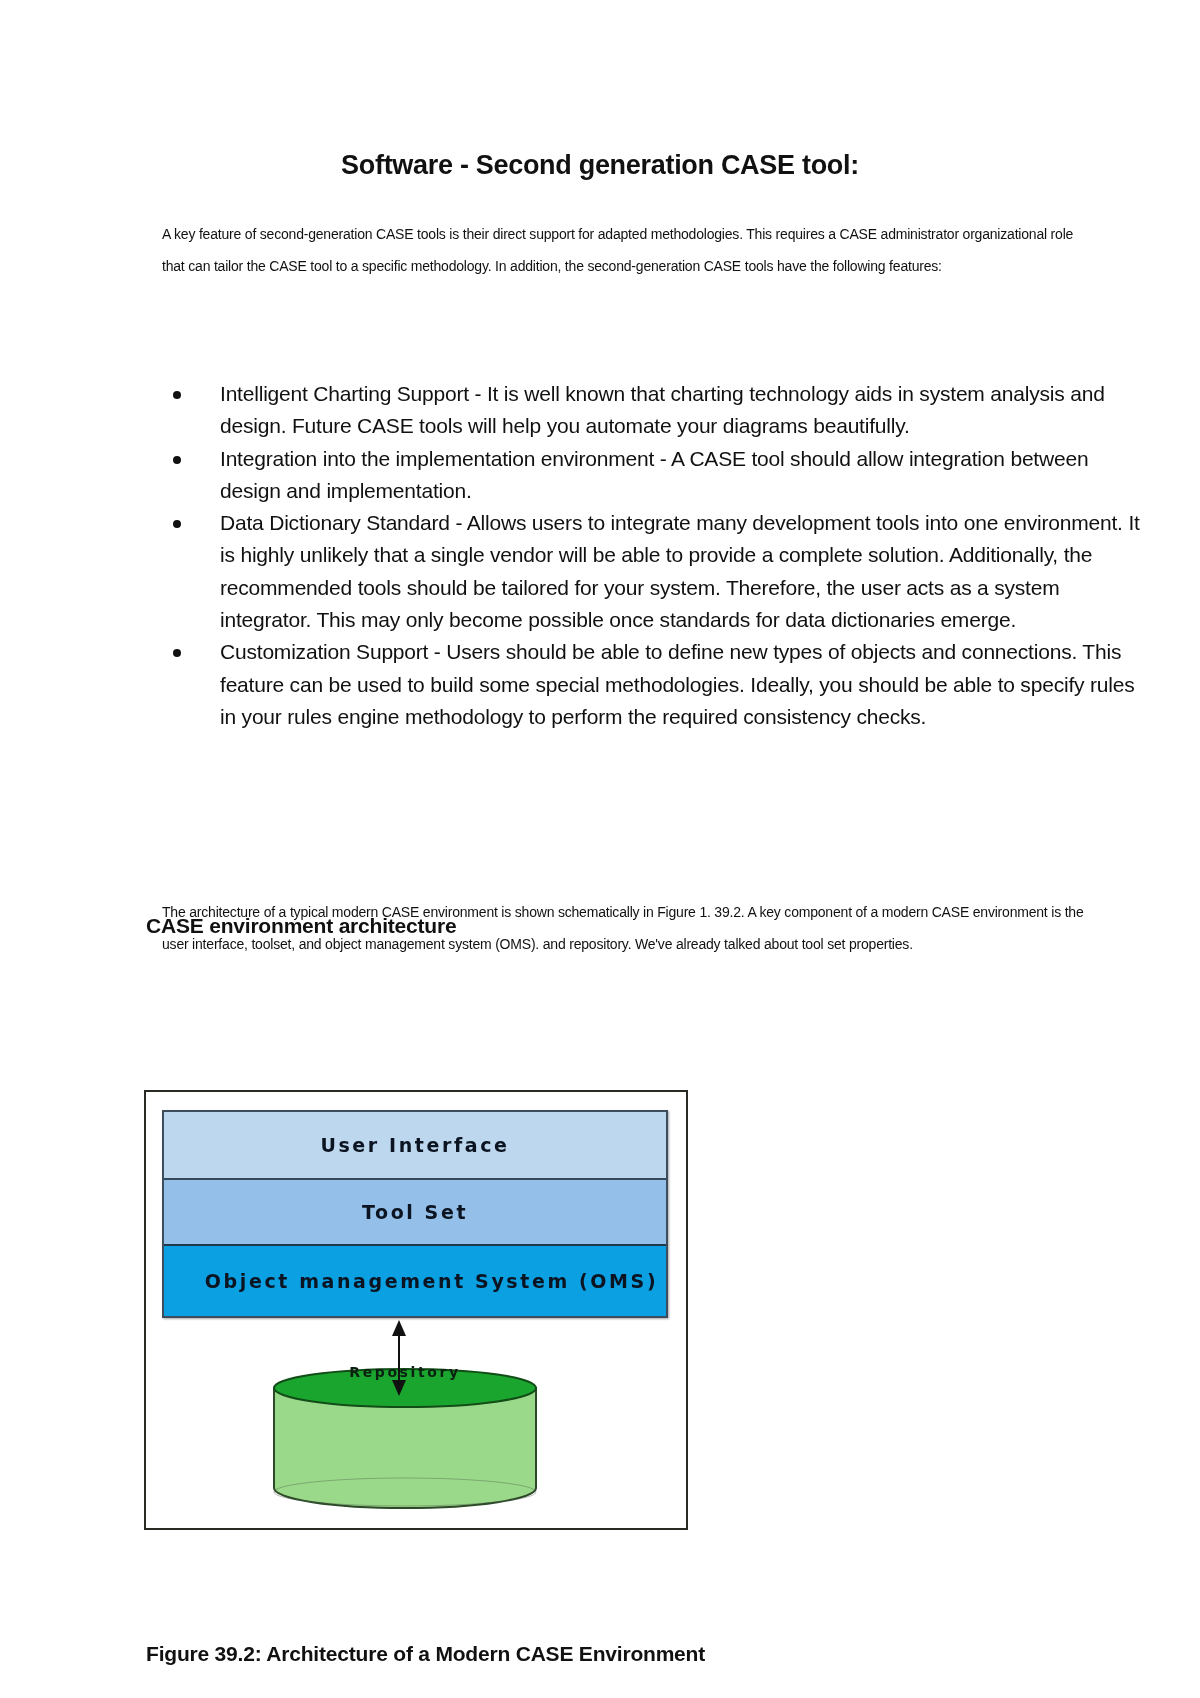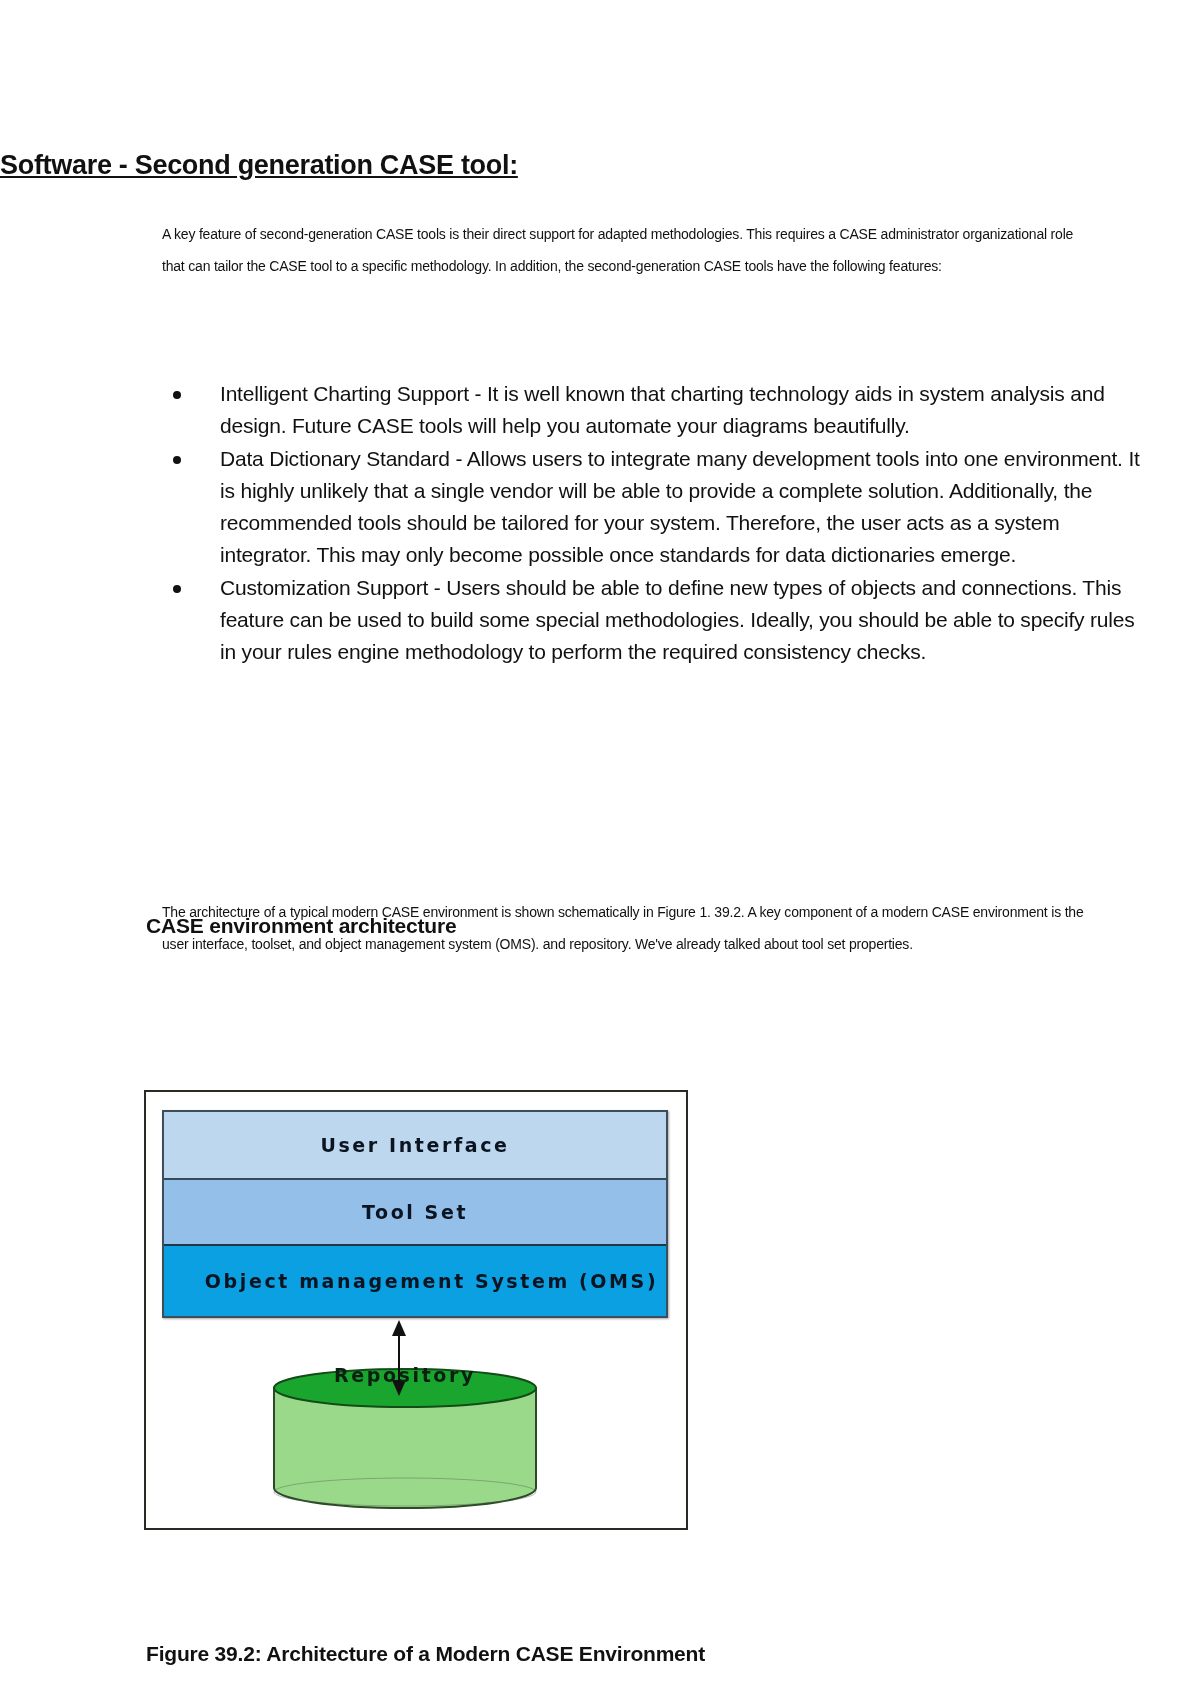--- a/index.html
+++ b/index.html
@@ -2,22 +2,22 @@
 <html><head>
   <meta charset="utf-8">
   <style>
     html, body { margin: 0; padding: 0; background: #ffffff; }
     body {
       width: 1200px; height: 1698px; position: relative; overflow: hidden;
       font-family: "Liberation Sans", "DejaVu Sans", sans-serif;
       color: #111111;
     }
     .page-title {
-      position: absolute; top: 150px; left: 0; width: 1200px; 
-      font-size: 27px; font-weight: bold; text-decoration: underline;
+      position: absolute; top: 150px; left: 0; width: 1200px; text-align: center;
+      font-size: 27px; font-weight: bold; 
       letter-spacing: -0.3px;
     }
     .para {
       position: absolute; left: 162px; width: 930px;
       font-size: 14px; line-height: 32.3px; letter-spacing: -0.2px;
     }
     .intro { top: 218px; }
     ul.features {
       position: absolute; top: 378px; left: 146px; width: 930px; margin: 0;
       padding: 0 0 0 74px; list-style: none;
@@ -47,39 +47,43 @@
       display: flex; align-items: center; justify-content: center;
       font-family: "DejaVu Sans", sans-serif; font-weight: bold; font-size: 19px;
       letter-spacing: 2.6px; color: #0b1420;
     }
     .layer-ui { top: 0; height: 66px; }
     .layer-tools { top: 66px; height: 66px; border-top: 2px solid #34495c; }
     .layer-oms { top: 132px; height: 72px; border-top: 2px solid #20384a; padding-left: 33px; }
     .arrow-svg { position: absolute; left: 0; top: 0; }
     .repo-label {
       position: absolute; left: 128px; top: 272px; width: 262px; text-align: center;
-      font-family: "DejaVu Sans", sans-serif; font-weight: bold; font-size: 19px;
+      font-family: "DejaVu Sans", sans-serif; font-weight: bold; font-size: 14px;
       letter-spacing: 2.6px; color: #0b2010;
     }
     .caption {
       position: absolute; top: 1594px; left: 146px;
       font-size: 21px; font-weight: bold; letter-spacing: -0.2px; margin-top: 48px;
     }
   </style>
 </head>
 <body>
 
 <div class="page-title">Software - Second generation CASE tool:</div>
 
 <div class="para intro">A key feature of second-generation CASE tools is their direct support for adapted methodologies. This requires a CASE administrator organizational role that can tailor the CASE tool to a specific methodology. In addition, the second-generation CASE tools have the following features:</div>
 
 <ul class="features">
   <li>
     <span class="bullet"></span>
     <span>Intelligent Charting Support - It is well known that charting technology aids in system analysis and design. Future CASE tools will help you automate your diagrams beautifully.</span>
+  </li>
+  <li>
+    <span class="bullet"></span>
+    <span>Integration into the implementation environment - A CASE tool should allow integration between design and implementation.</span>
   </li>
   <li>
     <span class="bullet"></span>
     <span>Data Dictionary Standard - Allows users to integrate many development tools into one environment. It is highly unlikely that a single vendor will be able to provide a complete solution. Additionally, the recommended tools should be tailored for your system. Therefore, the user acts as a system integrator. This may only become possible once standards for data dictionaries emerge.</span>
   </li>
   <li>
     <span class="bullet"></span>
     <span>Customization Support - Users should be able to define new types of objects and connections. This feature can be used to build some special methodologies. Ideally, you should be able to specify rules in your rules engine methodology to perform the required consistency checks.</span>
   </li>
 </ul>

